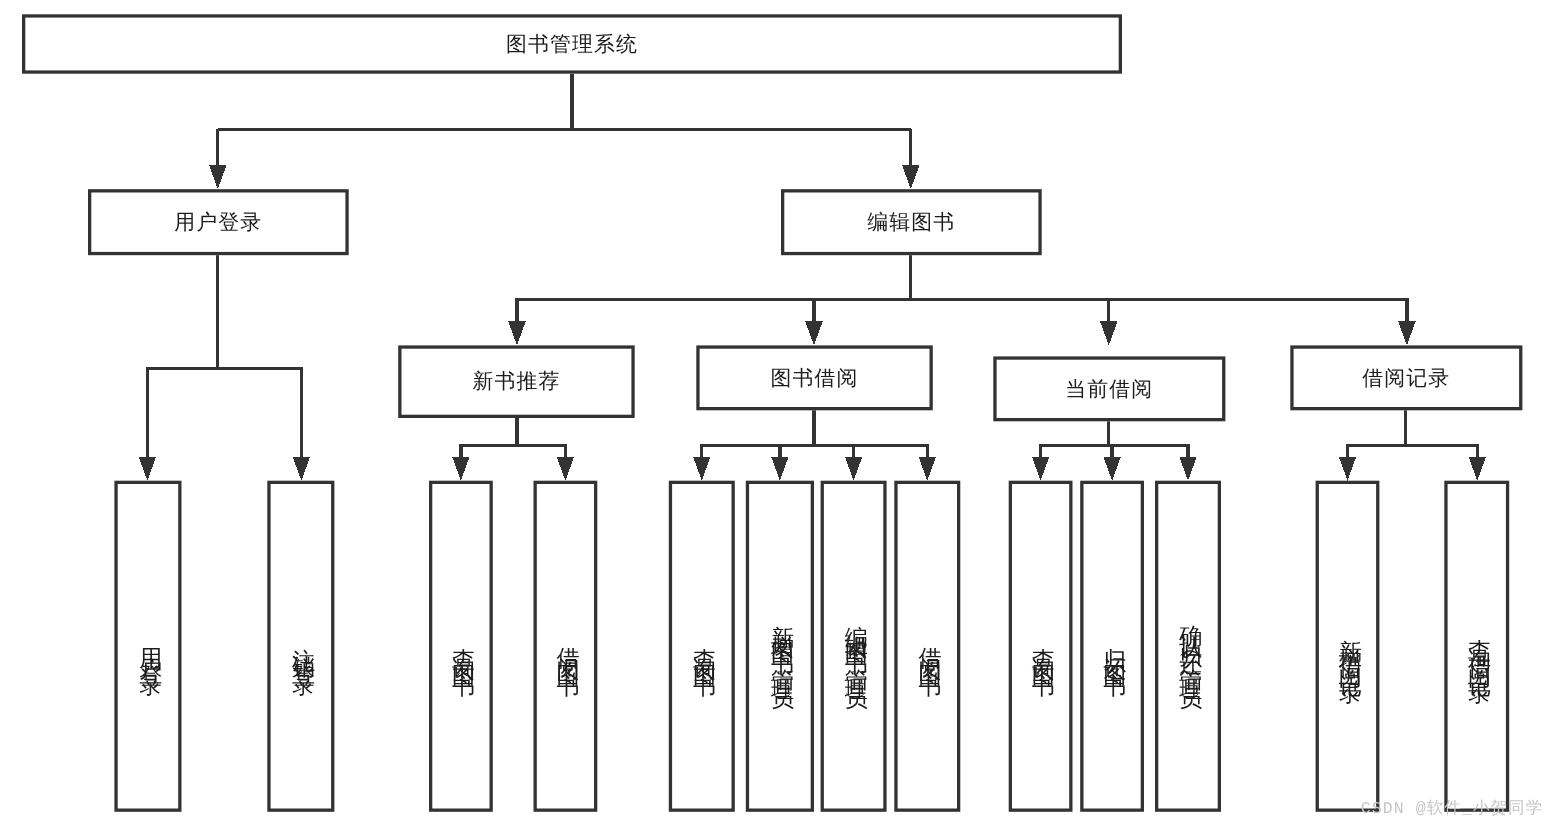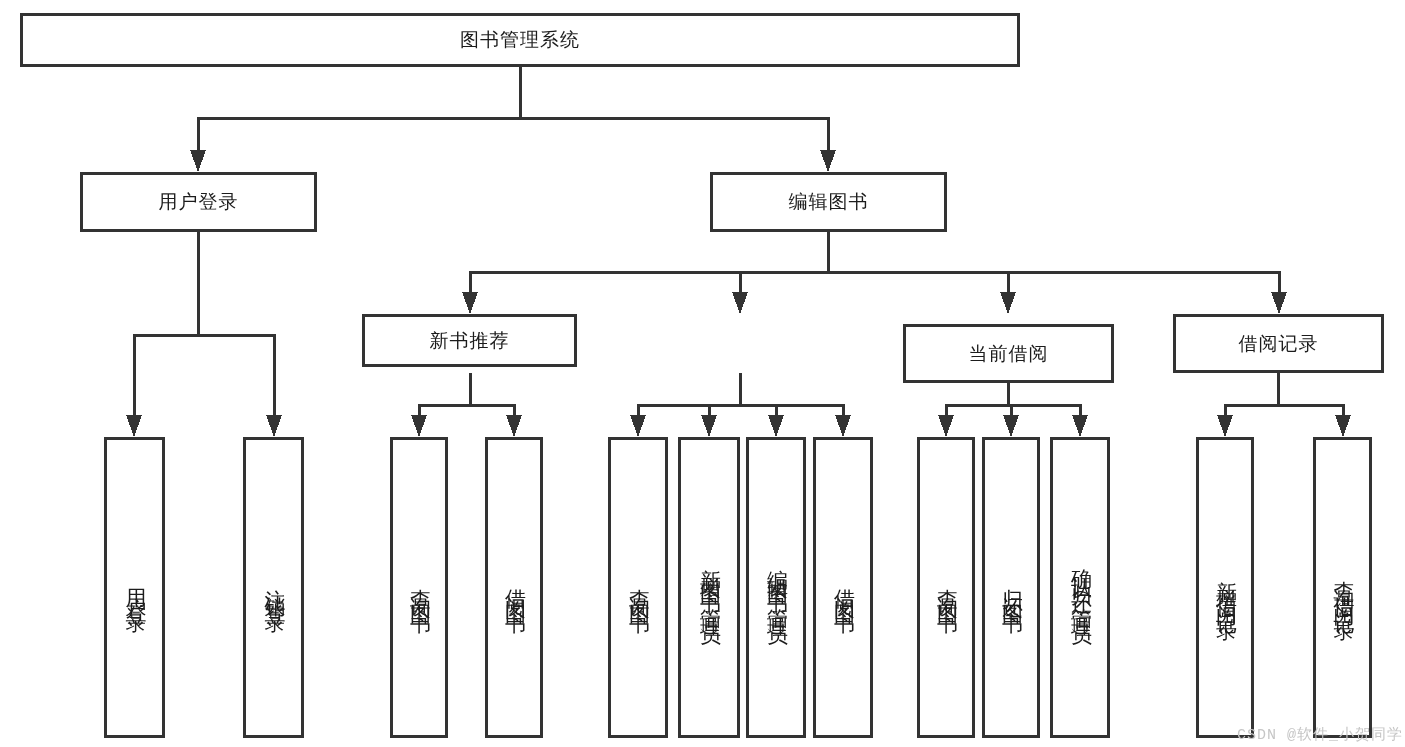--- a/index.html
+++ b/index.html
@@ -126,22 +126,25 @@
     <span class="label">图书管理系统</span>
   </div>
 
   <div class="node" style="left:80px;top:172px;width:237px;height:60px">
     <span class="label">用户登录</span>
   </div>
   <div class="node" style="left:710px;top:172px;width:237px;height:60px">
     <span class="label">编辑图书</span>
   </div>
 
-  <div class="node" style="left:362px;top:314px;width:215px;height:53px">
+  <div class="node" style="left:362px;top:314px;width:215px;height:66px">
     <span class="label">新书推荐</span>
+  </div>
+  <div class="node" style="left:633px;top:314px;width:215px;height:59px">
+    <span class="label">图书借阅</span>
   </div>
   <div class="node" style="left:903px;top:324px;width:211px;height:59px">
     <span class="label">当前借阅</span>
   </div>
   <div class="node" style="left:1173px;top:314px;width:211px;height:59px">
     <span class="label">借阅记录</span>
   </div>
 
   <div class="node leaf" style="left:104px;top:437px;width:61px;height:301px">
     <span class="vtext">用户登录</span>

